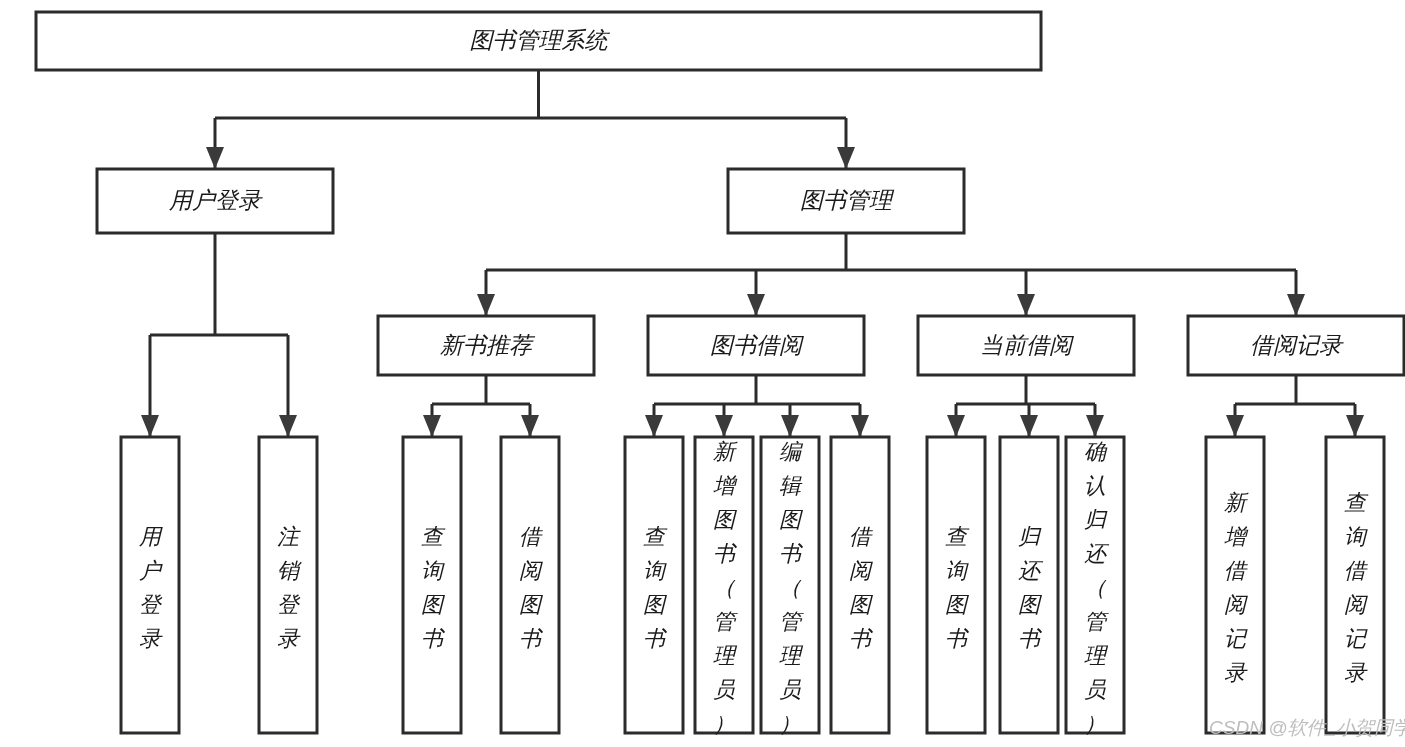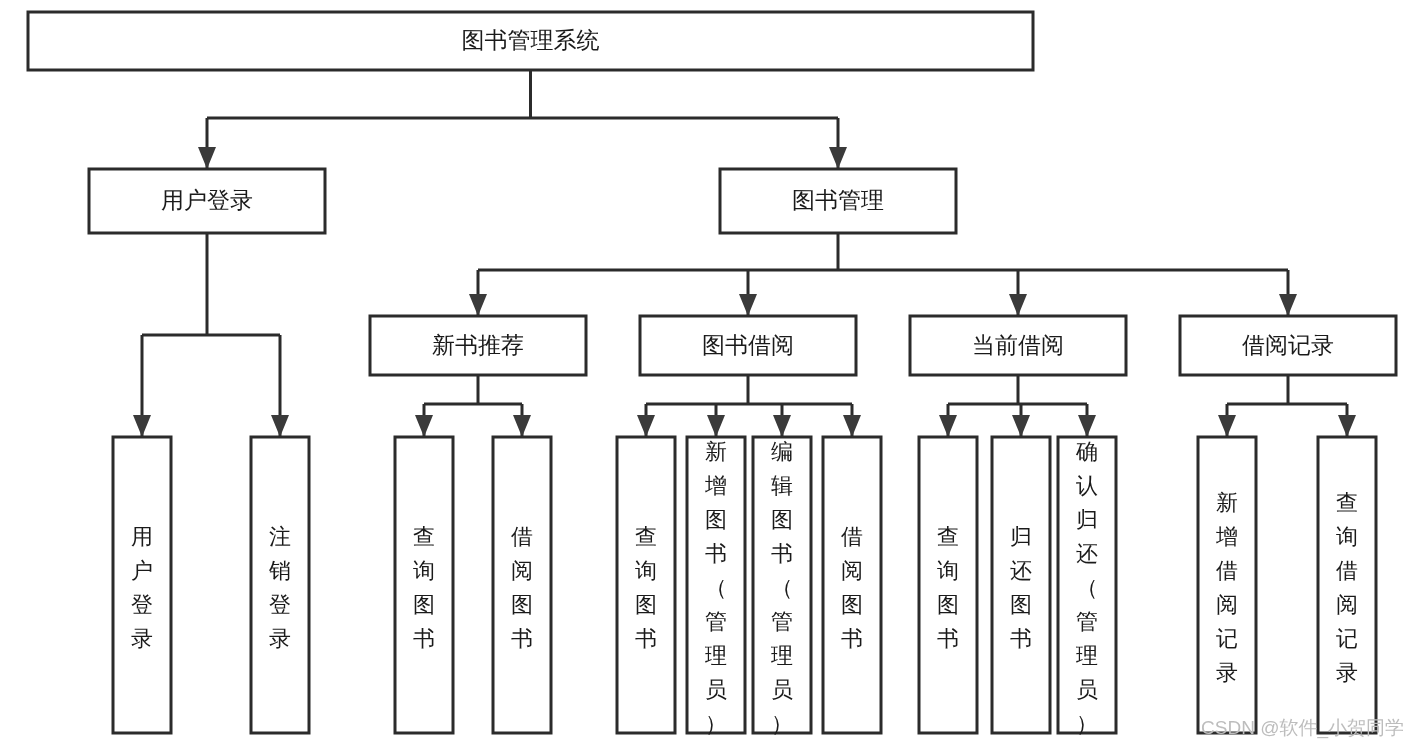--- a/index.html
+++ b/index.html
@@ -10,24 +10,25 @@
   }
   body {
     width: 1405px;
     height: 747px;
     font-family: "Liberation Sans", "DejaVu Sans", sans-serif;
     overflow: hidden;
     position: relative;
   }
   #diagram-root {
     position: absolute;
-    left: 8px;
+    left: 16px;
     top: 0;
     width: 1168px;
     height: 747px;
+    font-style: italic;
   }
   svg#diagram {
     display: block;
     width: 1405px;
     height: 747px;
     background: #ffffff;
   }
   .node-box {
     fill: #ffffff;
     stroke: #2b2b2b;

